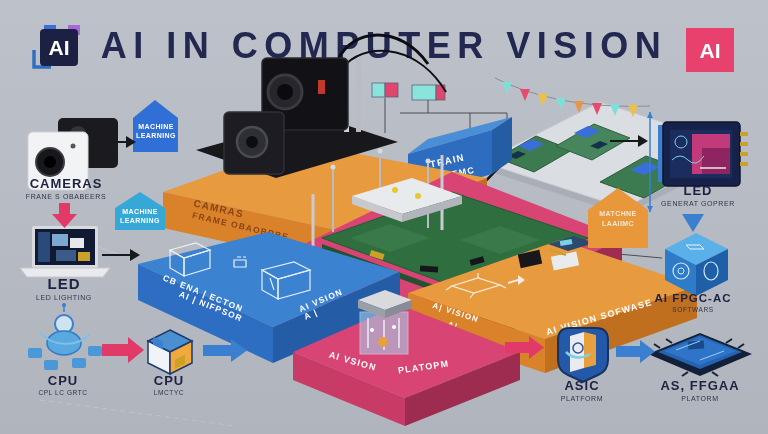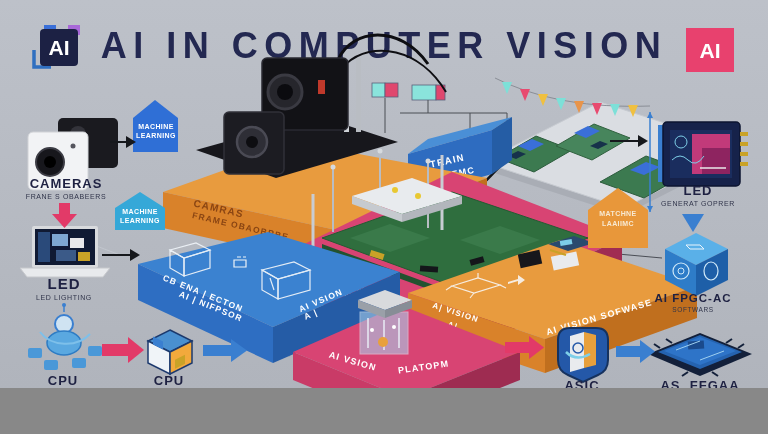--- a/index.html
+++ b/index.html
@@ -1,16 +1,16 @@
 <!DOCTYPE html>
 <html><head>
 <meta charset="utf-8">
 <style>
   html,body{margin:0;padding:0;background:#888;}
-  .canvas{position:relative;width:768px;height:388px;overflow:hidden;
+  .canvas{position:relative;width:768px;height:434px;overflow:hidden;
           background:linear-gradient(180deg,#bdc1c9 0%,#b6bac2 55%,#b0b4bc 100%);
           font-family:"Liberation Sans",sans-serif;}
   svg{position:absolute;left:0;top:0;}
   text{font-family:"Liberation Sans",sans-serif;}
   .t-title{font-weight:bold;fill:#232851;letter-spacing:6.5px;}
   .t-logo{font-weight:bold;fill:#ffffff;}
   .t-label{font-weight:bold;fill:#1e2142;letter-spacing:1px;}
   .t-sub{fill:#30344a;letter-spacing:0.6px;}
   .t-face{font-weight:bold;fill:#ffffff;letter-spacing:1.2px;}
   .t-face-dark{font-weight:bold;fill:#8a4513;letter-spacing:1.2px;}

